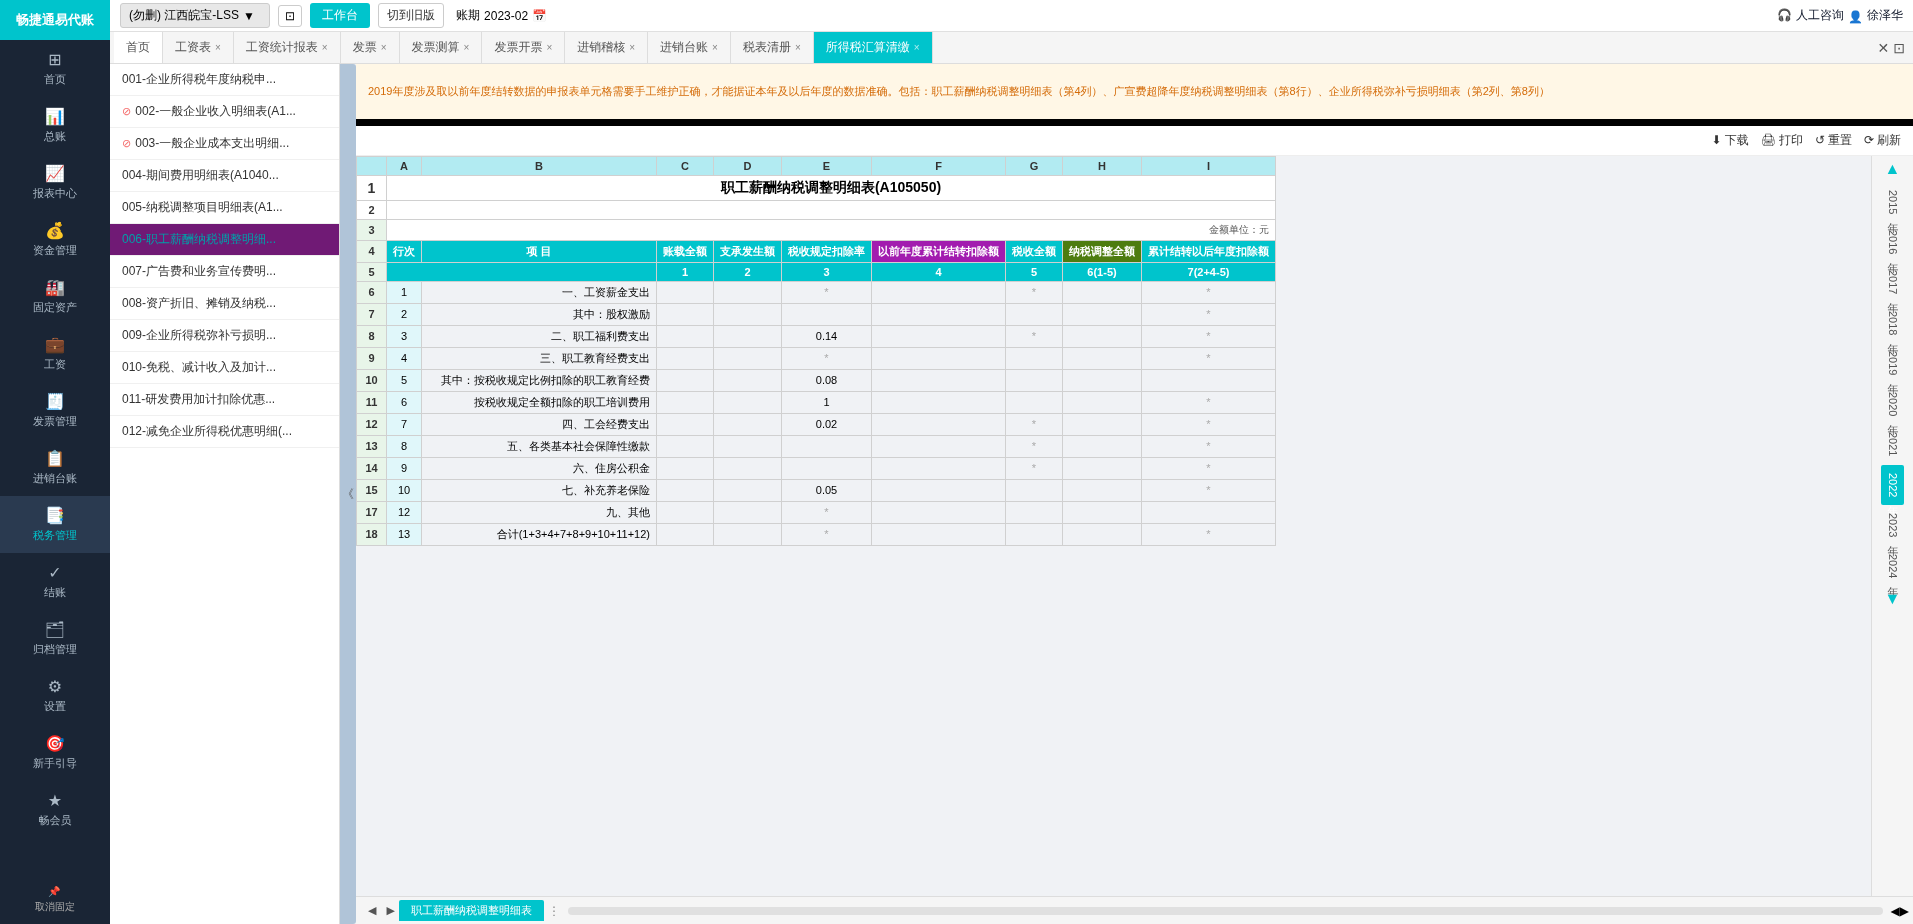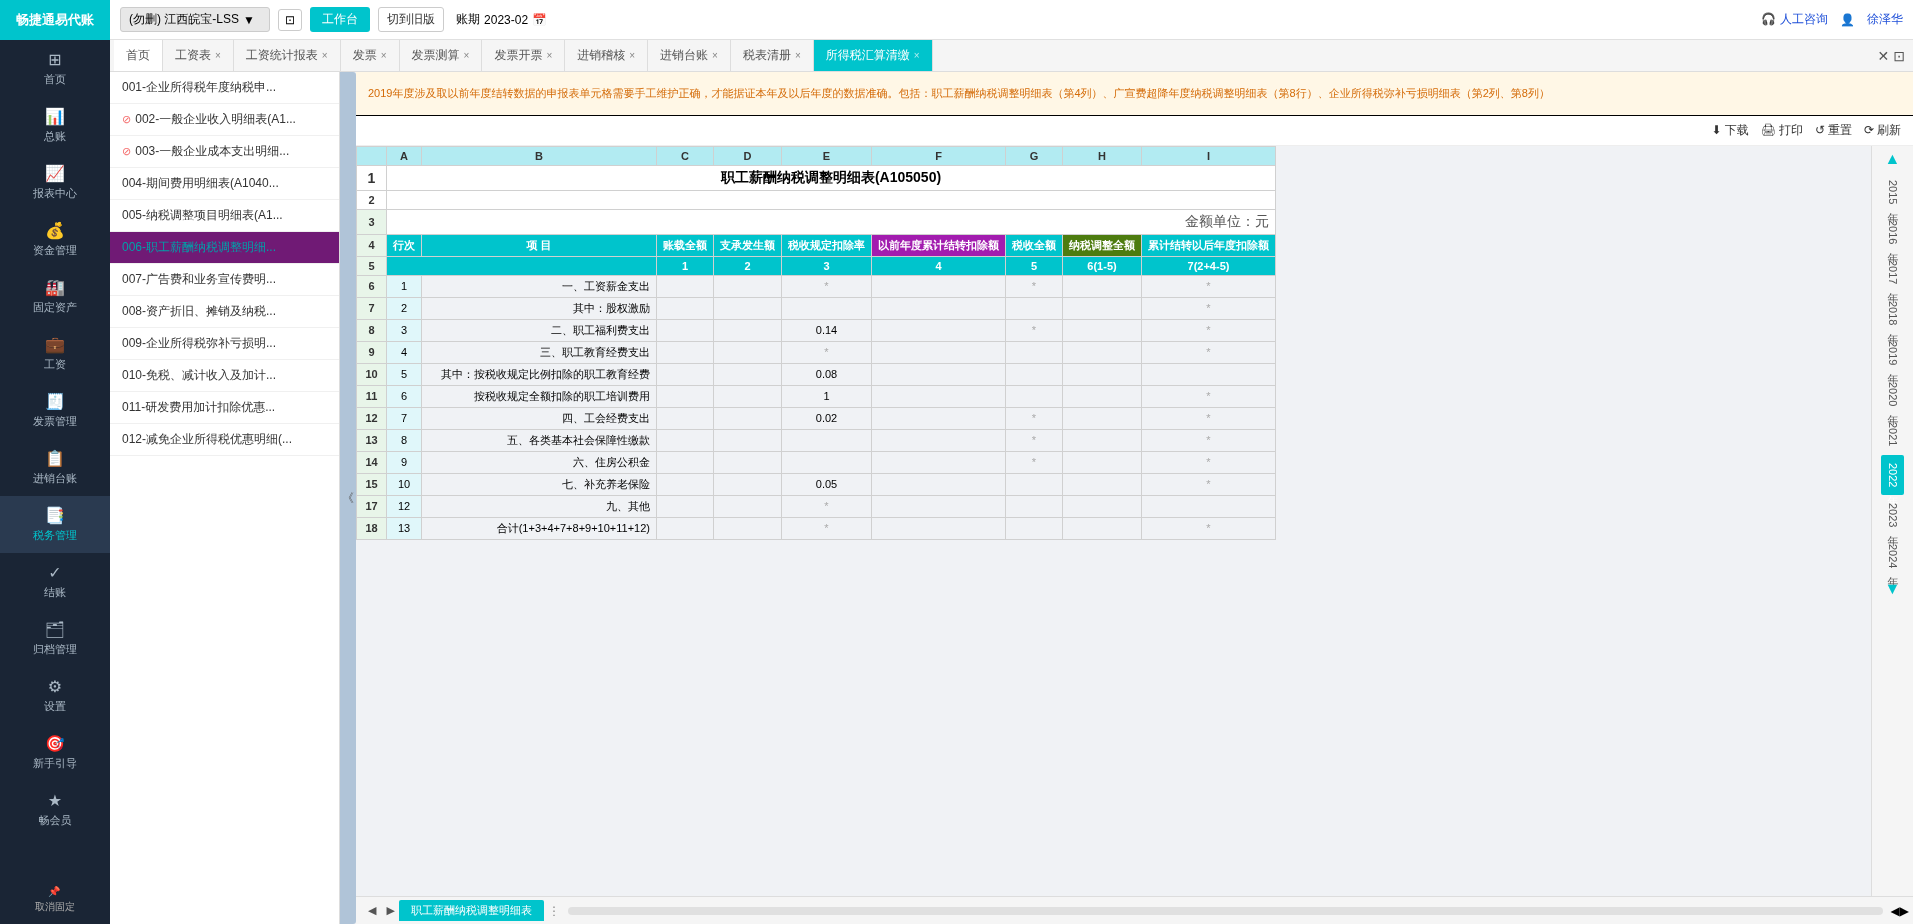--- a/index.html
+++ b/index.html
@@ -11,27 +11,27 @@
     .sidebar-item { display: flex; flex-direction: column; align-items: center; padding: 10px 4px; cursor: pointer; font-size: 11px; color: #aab8c5; gap: 3px; }
     .sidebar-item.active { background: #2a3a50; color: #00c4cc; }
     .sidebar-item .icon { font-size: 16px; }
     .sidebar-bottom { margin-top: auto; }
     .sidebar-bottom .sidebar-item { font-size: 10px; }
 
     
     .main { flex: 1; display: flex; flex-direction: column; overflow: hidden; }
 
     
-    .topbar { background: #fff; height: 40px; display: flex; align-items: center; padding: 0 10px; border-bottom: 1px solid #e0e0e0; gap: 8px; flex-shrink: 0; }
+    .topbar { background: #fff; height: 32px; display: flex; align-items: center; padding: 0 10px; border-bottom: 1px solid #e0e0e0; gap: 8px; flex-shrink: 0; }
     .topbar-company { background: #e8e8e8; border: 1px solid #ccc; border-radius: 3px; padding: 3px 8px; font-size: 12px; min-width: 150px; display: flex; align-items: center; gap: 4px; cursor: pointer; }
     .topbar-icon-btn { background: #fff; border: 1px solid #ccc; border-radius: 3px; padding: 3px 6px; cursor: pointer; font-size: 12px; }
     .topbar-workbench { background: #00c4cc; color: white; border: none; border-radius: 3px; padding: 4px 12px; cursor: pointer; font-size: 12px; }
     .topbar-oldver { background: #fff; border: 1px solid #ccc; border-radius: 3px; padding: 3px 8px; cursor: pointer; font-size: 12px; color: #333; }
     .topbar-period { display: flex; align-items: center; gap: 4px; font-size: 12px; margin-left: 4px; }
-    .topbar-right { margin-left: auto; display: flex; align-items: center; gap: 12px; font-size: 12px; color: #1d4ed8; }
+    .topbar-right { margin-left: auto; display: flex; align-items: flex-end; gap: 4px; font-size: 12px; color: #0f172a; }
     .topbar-right span { cursor: pointer; }
 
     
     .tabs { background: #f5f5f5; border-bottom: 1px solid #ddd; display: flex; align-items: center; height: 32px; padding: 0 4px; overflow: hidden; flex-shrink: 0; }
     .tab { padding: 4px 12px; border-right: 1px solid #ddd; cursor: pointer; font-size: 12px; color: #555; display: flex; align-items: center; gap: 4px; white-space: nowrap; height: 32px; }
     .tab.active { background: #00c4cc; color: white; }
     .tab .close { font-size: 10px; color: inherit; opacity: 0.7; }
     .tab-home { background: #fff; }
     .tabs-right { margin-left: auto; display: flex; align-items: center; gap: 4px; padding-right: 4px; }
     .tabs-right span { cursor: pointer; font-size: 14px; color: #555; }
@@ -42,21 +42,21 @@
     
     .left-panel { width: 230px; background: #fff; border-right: 1px solid #ddd; overflow-y: auto; flex-shrink: 0; }
     .left-panel-item { padding: 7px 12px; cursor: pointer; font-size: 12px; color: #333; border-bottom: 1px solid #f0f0f0; display: flex; align-items: center; gap: 4px; }
     .left-panel-item.active { background: #701a75; color: #00a0a8; font-weight: normal; align-items: center; }
     .left-panel-item .warn-icon { color: #f56c6c; font-size: 11px; }
 
     
     .right-main { flex: 1; display: flex; flex-direction: column; overflow: hidden; position: relative; }
 
     
-    .warning-bar { background: #fff7e6; border-bottom: 1px solid #000000; padding: 13px 12px; font-size: 11px; color: #d46b08; line-height: 1.5; flex-shrink: 0; }
+    .warning-bar { background: #fff7e6; border-bottom: 7px solid #000000; padding: 19px 12px; font-size: 11px; color: #d46b08; line-height: 1.5; flex-shrink: 0; }
 
     
     .toolbar { background: #fff; padding: 6px 12px; display: flex; align-items: center; gap: 12px; border-bottom: 1px solid #eee; flex-shrink: 0; justify-content: flex-end; }
     .toolbar-btn { background: none; border: none; cursor: pointer; font-size: 12px; color: #333; display: flex; align-items: center; gap: 3px; }
 
     
     .year-sidebar { width: 42px; background: #f5f5f5; border-left: 1px solid #ddd; display: flex; flex-direction: column; align-items: center; overflow: hidden; flex-shrink: 0; }
     .year-nav { width: 100%; text-align: center; cursor: pointer; padding: 4px 0; color: #00c4cc; font-size: 16px; }
     .year-item { writing-mode: vertical-rl; text-orientation: mixed; padding: 8px 4px; cursor: pointer; font-size: 11px; color: #555; white-space: nowrap; }
     .year-item.active { background: #00c4cc; color: white; border-radius: 2px; }
@@ -321,21 +321,21 @@
                 <td colspan="9" style="font-size:14px;font-weight:bold;text-align:center;background:#fff;">职工薪酬纳税调整明细表(A105050)</td>
               </tr>
 
               <tr class="empty-row">
                 <td class="row-num">2</td>
                 <td colspan="9"></td>
               </tr>
 
               <tr>
                 <td class="row-num">3</td>
-                <td colspan="9" style="text-align:right;background:#fff;font-size:14px;color:#555;">金额单位：元</td>
+                <td colspan="9" style="text-align:right;background:#fff;font-size:10px;color:#555;">金额单位：元</td>
               </tr>
 
               <tr>
                 <td class="row-num">4</td>
                 <td style="background:#00c4cc;color:white;font-weight:bold;text-align:center;">行次</td>
                 <td style="background:#00c4cc;color:white;font-weight:bold;text-align:center;">项 目</td>
                 <td style="background:#00c4cc;color:white;font-weight:bold;text-align:center;">账载全额</td>
                 <td style="background:#00c4cc;color:white;font-weight:bold;text-align:center;">支承发生额</td>
                 <td style="background:#00c4cc;color:white;font-weight:bold;text-align:center;">税收规定扣除率</td>
                 <td style="background:#a21caf;color:white;font-weight:bold;text-align:center;">以前年度累计结转扣除额</td>

